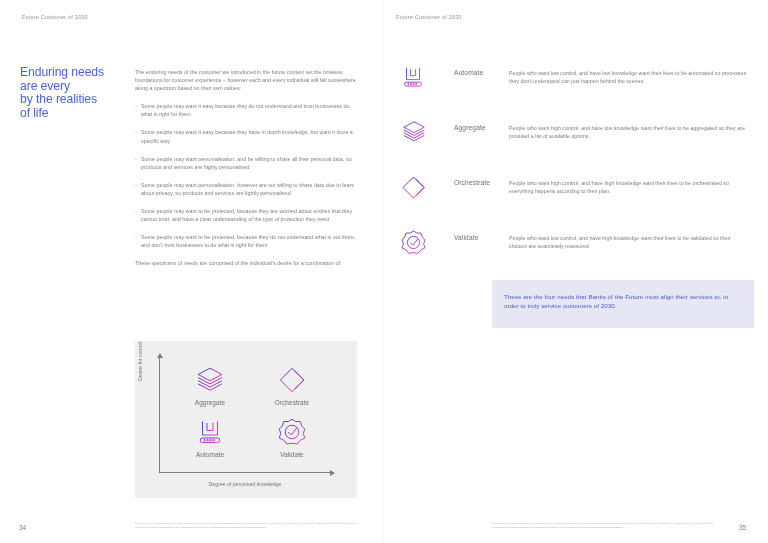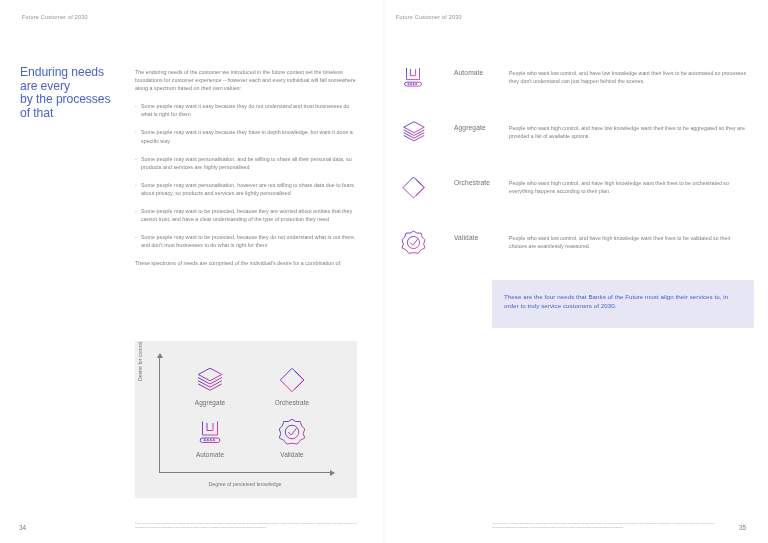--- a/index.html
+++ b/index.html
@@ -129,22 +129,22 @@
 
 <div class="spread">
 
   <div class="page page-left">
 
     <div class="running-head">Future Customer of 2030</div>
 
     <div class="headline">
       <span>Enduring needs</span>
       <span>are every</span>
-      <span>by the processes</span>
-      <span>of that</span>
+      <span>by the realities</span>
+      <span>of life</span>
     </div>
 
     <div class="body-col">
       <p class="intro-para">The enduring needs of the customer we introduced in the future context set the timeless foundations for customer experience – however each and every individual will fall somewhere along a spectrum based on their own values:</p>
 
       <div class="bullet">
         <span class="bullet-dash">-</span>
         <span class="bullet-text">Some people may want it easy because they do not understand and trust businesses do what is right for them</span>
       </div>
       <div class="bullet">

